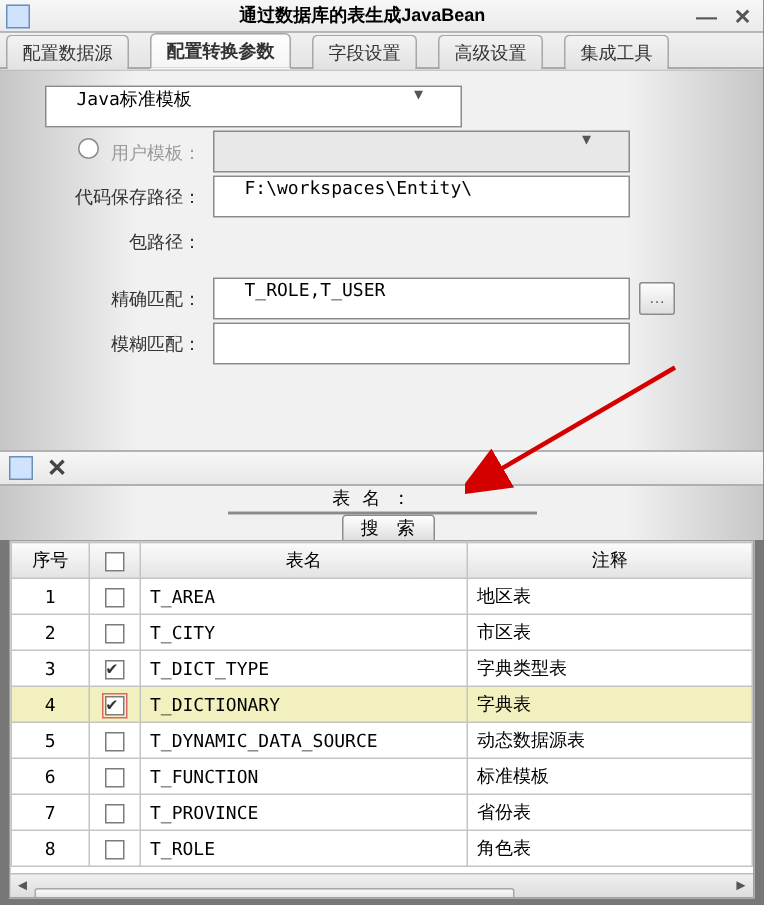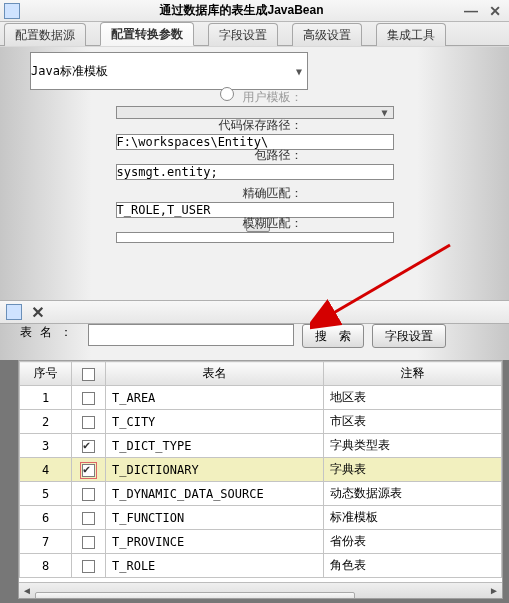--- a/index.html
+++ b/index.html
@@ -49,28 +49,28 @@
     top:1px;
     border-bottom:1px solid #f5f5f5;
   }
   .formarea {
     height: 254px;
     background: linear-gradient(90deg,#c6c6c6 0%, #f1f1f1 18%, #f1f1f1 82%, #c6c6c6 100%);
     border-top:1px solid #d9d9d9;
     padding:10px 30px 6px 30px;
   }
   .row { display:flex; align-items:center; height:28px; }
-  .row + .row { margin-top:2px;flex-direction:column; }
+  .row + .row { margin-top:2px; }
   .row .lbl { width:112px; text-align:right; padding-right:8px; color:#333; }
   .row .lbl.disabled { color:#9a9a9a; }
   .row .radio { width:14px; height:14px; border:1px solid #888; border-radius:50%; margin-right:5px; display:inline-block; position:relative; background:#fff;}
   .row .radio.checked::after { content:""; width:6px; height:6px; background:#555; border-radius:50%; position:absolute; left:3px; top:3px;}
   .combo, .txt {
-    height:38px; border:1px solid #8b8b8b; background:#fff;
-    display:flex; align-items:center; padding:0 0;
+    height:28px; border:1px solid #8b8b8b; background:#fff;
+    display:flex; align-items:flex-start; padding:0 20px;
     font-family:"SimSun", monospace; font-size:12px;
   }
   .combo { width:278px; justify-content:space-between;}
   .combo.disabled { background:#e8e8e8; color:#999;}
   .combo .dd { width:16px; text-align:center; color:#555; font-size:10px;}
   .txt { width:278px; }
   .row .sidebtn {
     width:24px; height:22px; margin-left:6px;
     border:1px solid #8b8b8b; border-radius:2px;
     background: linear-gradient(#fdfdfd,#dedede);
@@ -86,37 +86,37 @@
     display:flex; align-items:center;
     background: linear-gradient(#f7f7f7,#e7e7e7);
     border-top:1px solid #b0b0b0;
     border-bottom:1px solid #b0b0b0;
     padding:0 6px;
   }
   .subtitlebar .ticon { width:16px; height:16px; background:#cfe3ff; border:1px solid #6a8fb8; margin-right:6px;}
   .subtitlebar .title { flex:1; text-align:center; font-weight:bold; }
   .subtitlebar .close { width:20px; text-align:center; font-size:16px; font-weight:bold; color:#444;}
   .searchbar {
-    height:36px; display:flex; padding:0 18px;
+    height:36px; display:flex; align-items:center; padding:0 18px;
     background: linear-gradient(90deg,#c6c6c6 0%, #f1f1f1 18%, #f1f1f1 82%, #c6c6c6 100%);
+    flex-direction: column;
   }
   .searchbar .slabel { width:70px; text-align:right; padding-right:8px; letter-spacing:8px;}
   .searchbar .sinput { width:206px; height:22px; border:1px solid #8b8b8b; background:#fff;}
   .btn {
     height:24px; padding:0 12px; margin-left:8px;
     border:1px solid #8c8c8c; border-radius:3px;
     background: linear-gradient(#fff,#dcdcdc);
     display:inline-flex; align-items:center; justify-content:center;
     cursor:default;
   }
   .tablewrap {
     position:absolute; left:6px; right:6px; top:60px; bottom:4px;
     border:1px solid #9f9f9f; background:#fff;
     overflow:hidden;
-    margin-left:12px;
   }
   table.grid { border-collapse:collapse; width:100%; table-layout:fixed;}
   table.grid th, table.grid td {
     border:1px solid #c4c4c4;
     height:24px;
     padding:0 6px;
     text-align:left;
     overflow:hidden; white-space:nowrap;
     font-family:"SimSun", monospace; font-size:12px;
   }
@@ -188,23 +188,20 @@
 
     <div class="row" style="margin-top:2px">
       <span class="lbl">代码保存路径：</span>
       <span class="txt">
           <span>F:\workspaces\Entity\</span>
         </span>
     </div>
 
     <div class="row">
       <span class="lbl">包路径：</span>
-      <span class="txt">
-          <span>sysmgt.entity;</span>
-        </span>
     </div>
 
 
     <div class="row" style="margin-top:10px">
       <span class="lbl">精确匹配：</span>
       <span class="txt">
           <span>T_ROLE,T_USER</span>
         </span>
       <span class="sidebtn">…</span>
     </div>

